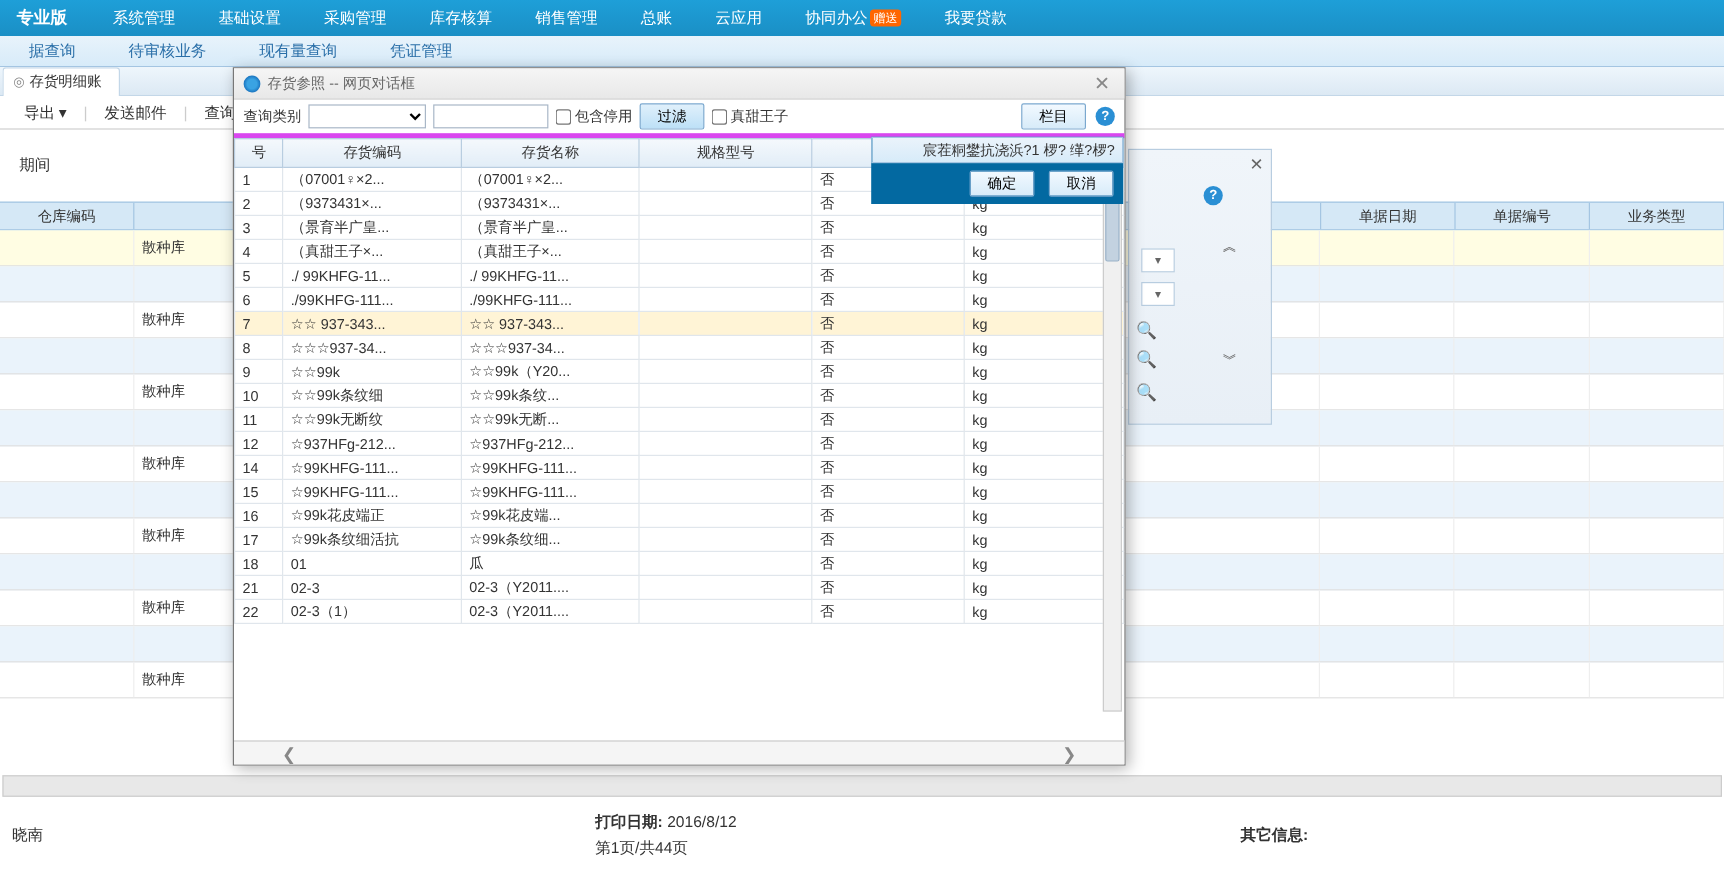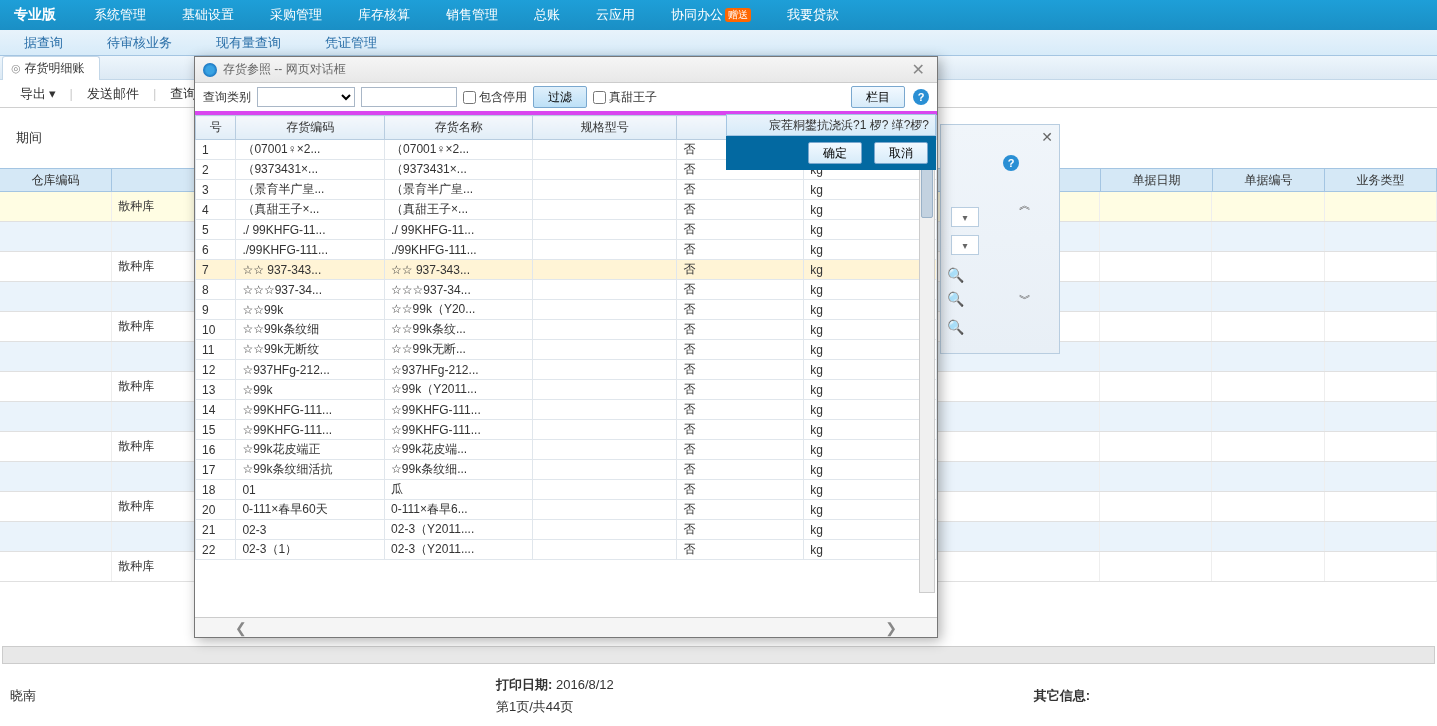--- a/index.html
+++ b/index.html
@@ -707,28 +707,20 @@
           </tr>
           <tr>
             <td>12</td>
             <td>☆937HFg-212...</td>
             <td>☆937HFg-212...</td>
             <td></td>
             <td>否</td>
             <td>kg</td>
           </tr>
           <tr>
-            <td>13</td>
-            <td>☆99k</td>
-            <td>☆99k（Y2011...</td>
-            <td></td>
-            <td>否</td>
-            <td>kg</td>
-          </tr>
-          <tr>
             <td>14</td>
             <td>☆99KHFG-111...</td>
             <td>☆99KHFG-111...</td>
             <td></td>
             <td>否</td>
             <td>kg</td>
           </tr>
           <tr>
             <td>15</td>
             <td>☆99KHFG-111...</td>
@@ -750,28 +742,20 @@
             <td>☆99k条纹细活抗</td>
             <td>☆99k条纹细...</td>
             <td></td>
             <td>否</td>
             <td>kg</td>
           </tr>
           <tr>
             <td>18</td>
             <td>01</td>
             <td>瓜</td>
-            <td></td>
-            <td>否</td>
-            <td>kg</td>
-          </tr>
-          <tr>
-            <td>20</td>
-            <td>0-111×春早60天</td>
-            <td>0-111×春早6...</td>
             <td></td>
             <td>否</td>
             <td>kg</td>
           </tr>
           <tr>
             <td>21</td>
             <td>02-3</td>
             <td>02-3（Y2011....</td>
             <td></td>
             <td>否</td>

